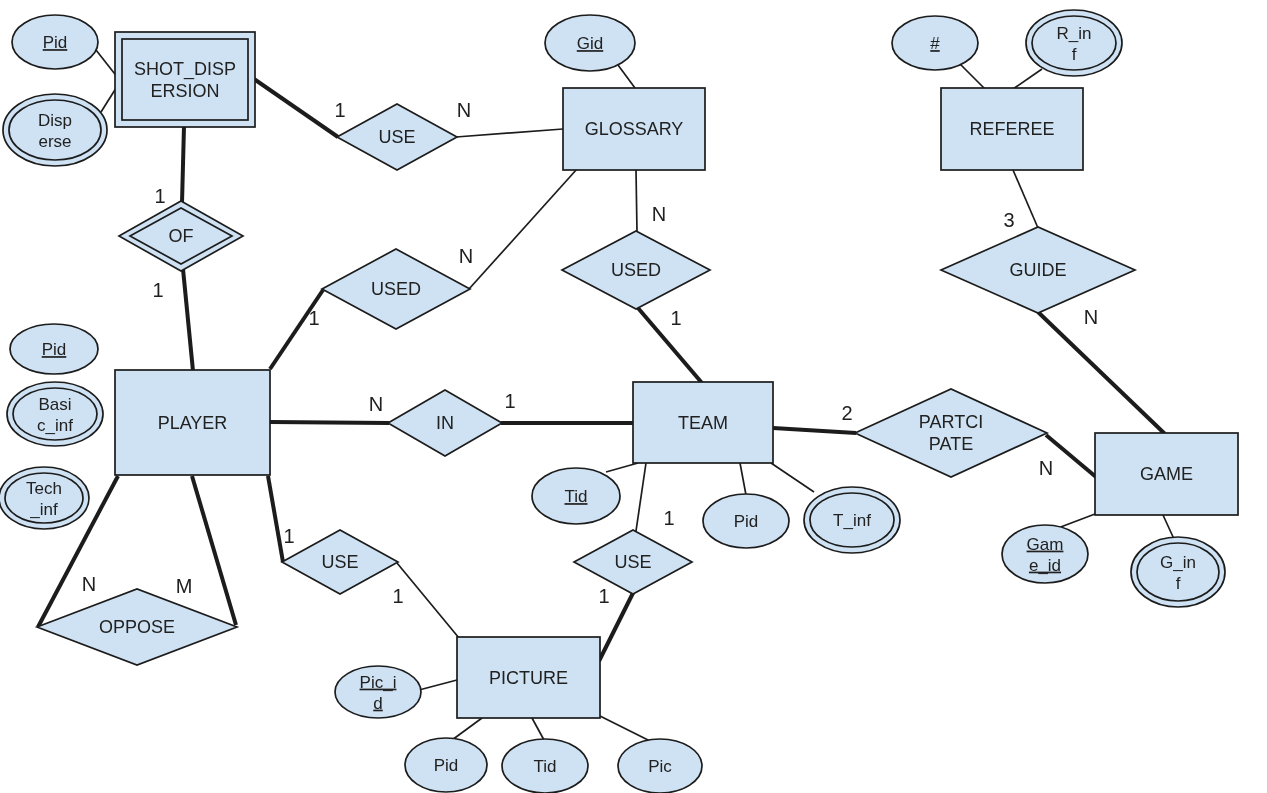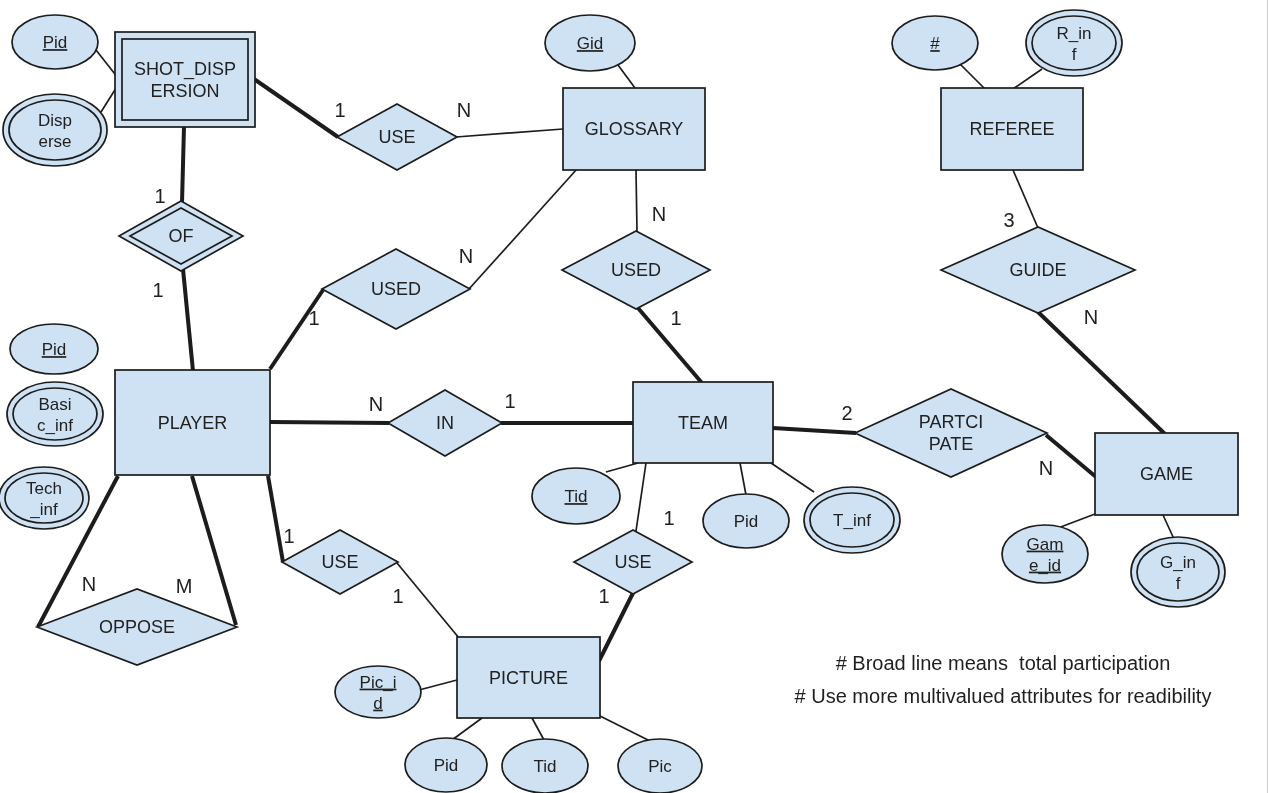--- a/index.html
+++ b/index.html
@@ -236,17 +236,13 @@
       <text text-anchor="middle" font-size="20" fill="#212121"><tspan x="510" y="408.2">1</tspan></text>
       <text text-anchor="middle" font-size="20" fill="#212121"><tspan x="847" y="420.2">2</tspan></text>
       <text text-anchor="middle" font-size="20" fill="#212121"><tspan x="1046" y="475.2">N</tspan></text>
       <text text-anchor="middle" font-size="20" fill="#212121"><tspan x="89" y="591.2">N</tspan></text>
       <text text-anchor="middle" font-size="20" fill="#212121"><tspan x="184" y="593.2">M</tspan></text>
       <text text-anchor="middle" font-size="20" fill="#212121"><tspan x="289" y="543.2">1</tspan></text>
       <text text-anchor="middle" font-size="20" fill="#212121"><tspan x="398" y="603.2">1</tspan></text>
       <text text-anchor="middle" font-size="20" fill="#212121"><tspan x="669" y="525.2">1</tspan></text>
       <text text-anchor="middle" font-size="20" fill="#212121"><tspan x="604" y="603.2">1</tspan></text>
     </svg>
-  <div class="notes">
-    <p># Broad line means  total participation</p>
-    <p># Use more multivalued attributes for readibility</p>
-  </div>
 </div>
 
 </body></html>

